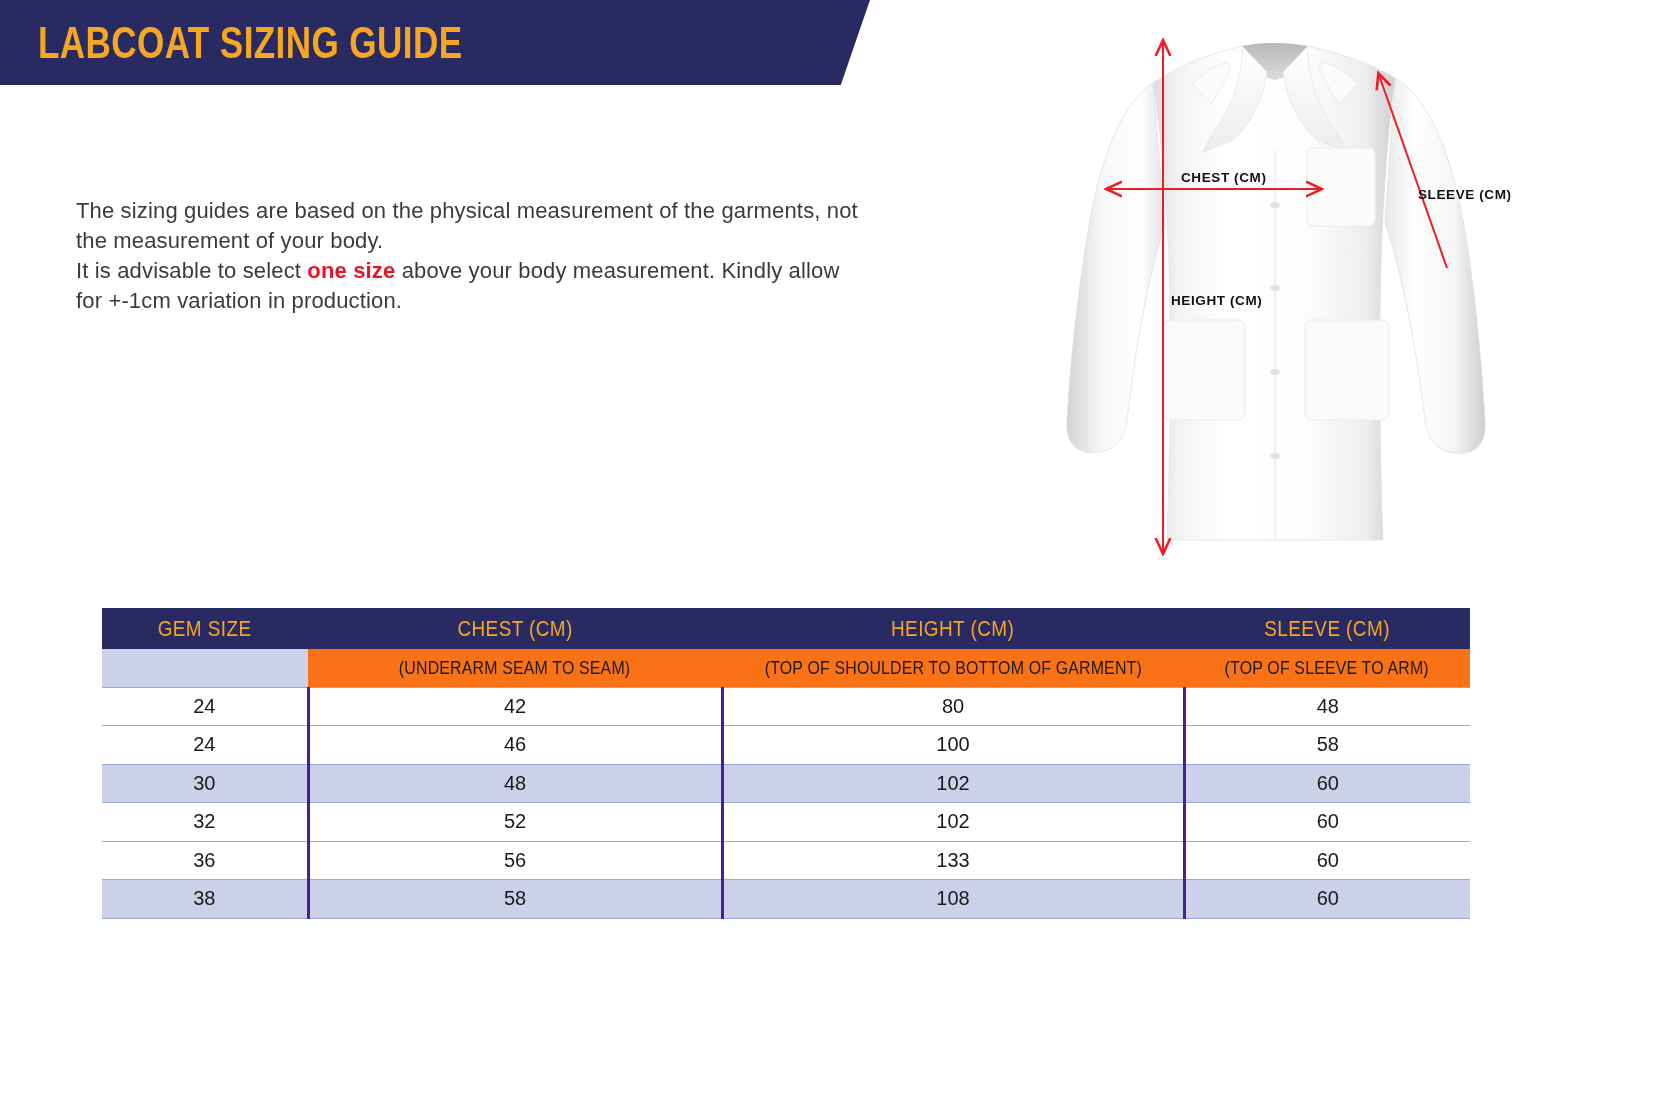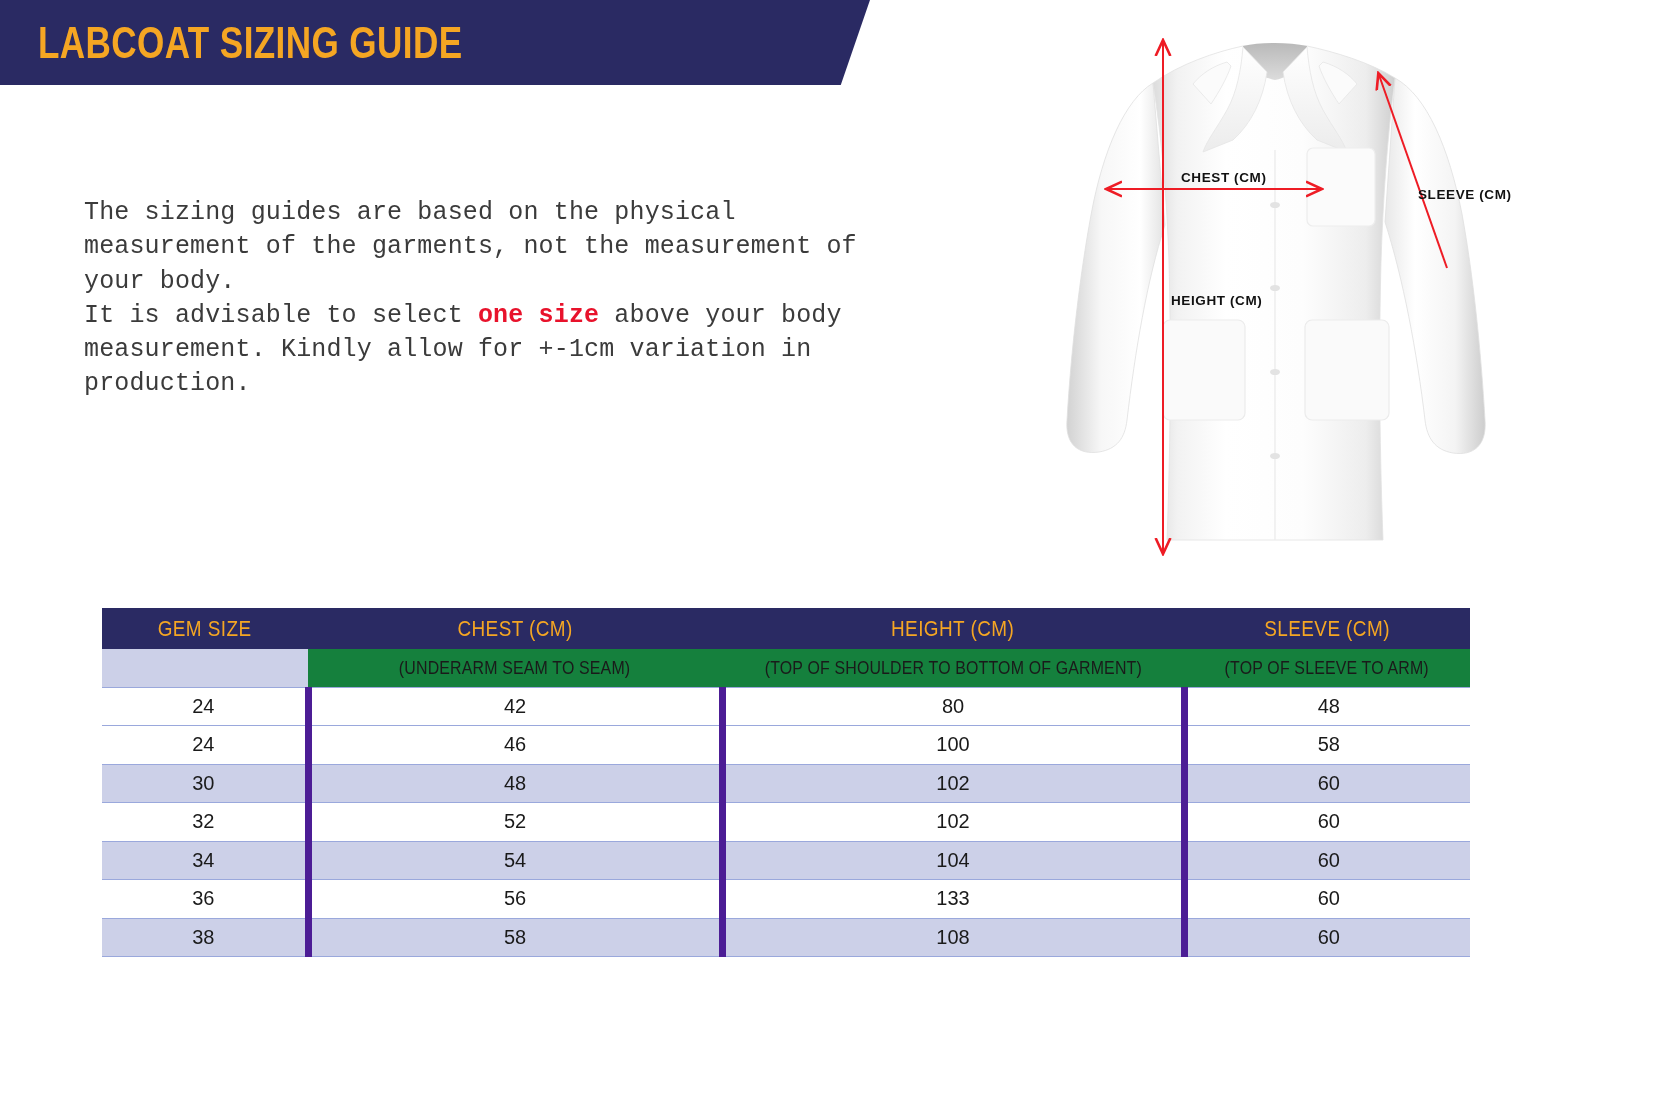--- a/index.html
+++ b/index.html
@@ -26,28 +26,27 @@
     font-weight: bold;
     letter-spacing: 0.5px;
     transform: scaleX(0.78);
     transform-origin: left center;
     white-space: nowrap;
     font-family: "Liberation Sans Narrow","Liberation Sans", sans-serif;
   }
 
   
   .intro {
-    position: absolute; left: 84px; top: 196px;
+    position: absolute; left: 76px; top: 196px;
     width: 790px;
     color: #3b3b3b;
-    font-size: 25px;
+    font-size: 22px;
     line-height: 1.37;
     font-weight: 500;
     letter-spacing: 0.15px;
-    font-family: Liberation Mono, monospace;
   }
   .intro p + p { }
   .hl { color: #e8122b; font-weight: bold; }
 
   
   .coat-wrap {
     position: absolute; left: 975px; top: 0;
     width: 600px; height: 580px;
   }
   .coat-svg { position:absolute; left:0; top:0; }
@@ -77,39 +76,39 @@
     height: 41px;
     font-size: 22px;
     font-weight: normal;
     letter-spacing: 0.5px;
     text-align: center;
     vertical-align: middle;
     font-family: "Liberation Sans Narrow","Liberation Sans", sans-serif;
   }
   .hdr-row th span { display:inline-block; transform: scaleX(0.86); }
   .sub-row td {
-    background: #15803d;
+    background: #f97316;
     height: 38px;
     font-size: 18.5px;
     color: #1a1a1a;
     text-align: center;
     vertical-align: middle;
     letter-spacing: 0.2px;
     font-family: "Liberation Sans Narrow","Liberation Sans", sans-serif;
   }
   .sub-row td span { display:inline-block; transform: scaleX(0.86); }
   .sub-row td:first-child { background:#ccd0e8; }
   .data-row td {
     height: 38.5px;
     font-size: 20px;
     color: #1a1a1a;
     text-align: center;
     vertical-align: middle;
     border-top: 1.6px solid #9aa8dc;
-    border-right: 7px solid #4c1d95;
+    border-right: 3px solid #4c1d95;
     font-family: "Liberation Sans Narrow","Liberation Sans", sans-serif;
   }
   .data-row td:last-child { border-right: none; }
   .data-row.odd td { background: #ffffff; }
   .data-row.even td { background: #ccd0e8; }
   .data-row:last-child td { border-bottom: 1.6px solid #9aa8dc; }
   .col-a { width: 206px; }
   .col-b { width: 414px; }
   .col-c { width: 462px; }
   .col-d { width: 286px; }
@@ -255,26 +254,20 @@
         <td>48</td>
         <td>102</td>
         <td>60</td>
       </tr>
       <tr class="data-row odd">
         <td>32</td>
         <td>52</td>
         <td>102</td>
         <td>60</td>
       </tr>
-      <tr class="data-row even">
-        <td>34</td>
-        <td>54</td>
-        <td>104</td>
-        <td>60</td>
-      </tr>
       <tr class="data-row odd">
         <td>36</td>
         <td>56</td>
         <td>133</td>
         <td>60</td>
       </tr>
       <tr class="data-row even">
         <td>38</td>
         <td>58</td>
         <td>108</td>

